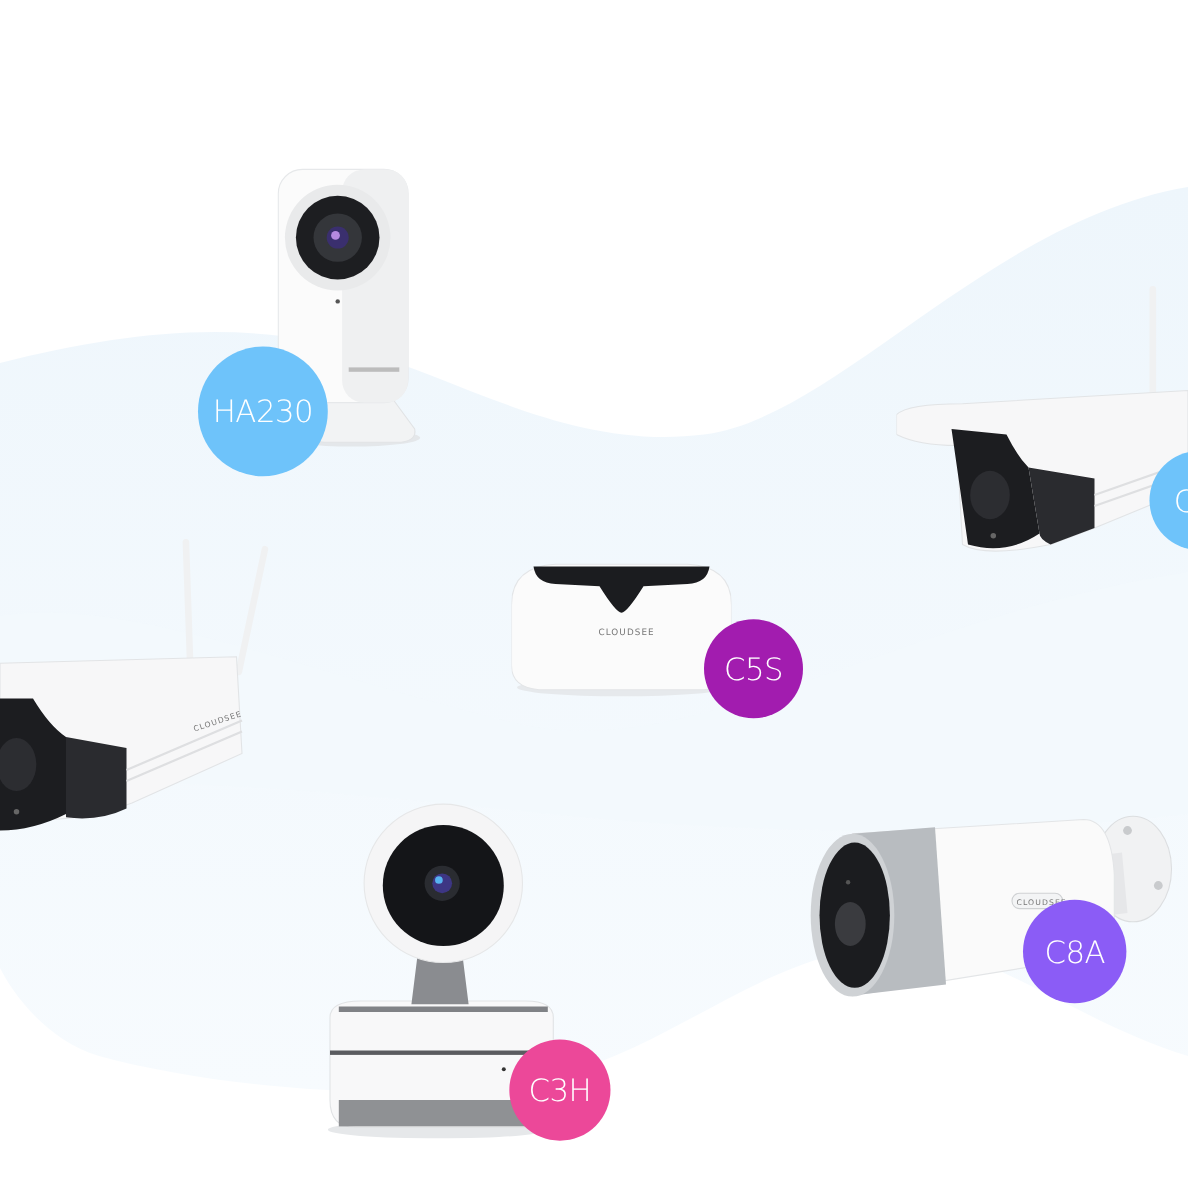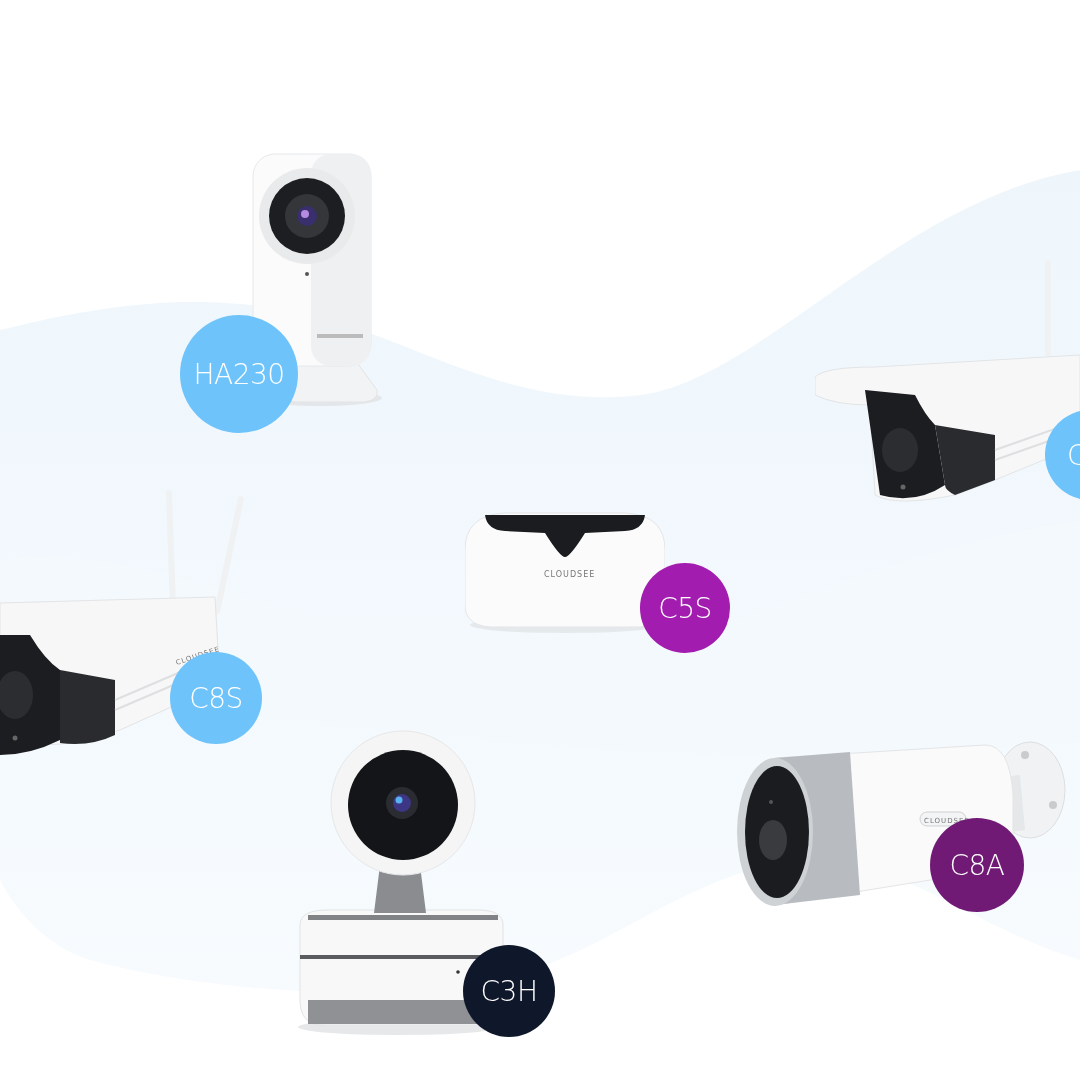--- a/index.html
+++ b/index.html
@@ -104,57 +104,54 @@
       <path d="M0,118 L215,112 L220,200 L120,245 Q80,260 40,260 L0,262 Z" fill="#f7f7f8" stroke="#e2e4e6"></path>
       <path d="M0,150 L30,150 Q45,175 60,185 L60,255 Q30,270 0,270 Z" fill="#1c1d20"></path>
       <path d="M60,185 L115,195 L115,250 Q90,262 60,258 Z" fill="#2a2b2f"></path>
       <ellipse cx="15" cy="210" rx="18" ry="24" fill="#2c2d31"></ellipse>
       <circle cx="15" cy="253" r="2.5" fill="#666"></circle>
       <line x1="115" y1="215" x2="220" y2="170" stroke="#dedfe1" stroke-width="2"></line>
       <line x1="115" y1="225" x2="220" y2="180" stroke="#dedfe1" stroke-width="2"></line>
     </svg>
   </div>
   <div class="brand" style="left:175px; top:652px; transform:rotate(-18deg); font-size:7px;">CLOUDSEE</div>
-  <div class="label" style="left:170px; top:652px; width:92px; height:92px; background:#6ec3fa;">
-    <span>C8S</span>
-  </div>
 
   <div class="product" style="left:298px; top:725px; width:210px; height:310px;">
     <svg width="210" height="310" viewBox="0 0 210 310">
       <ellipse cx="100" cy="302" rx="100" ry="8" fill="#e6e8ea"></ellipse>
       <path d="M2,200 Q2,185 30,185 L180,185 Q205,185 205,200 L205,275 Q205,300 180,300 L25,300 Q2,300 2,275 Z" fill="#f8f8f9" stroke="#e1e3e5"></path>
       <rect x="2" y="230" width="203" height="4" fill="#5b5c60"></rect>
       <rect x="10" y="275" width="190" height="24" fill="#8f9194"></rect>
       <rect x="10" y="190" width="190" height="5" fill="#808286"></rect>
       <path d="M82,140 L122,140 L128,188 L76,188 Z" fill="#8a8c90"></path>
       <circle cx="105" cy="78" r="72" fill="#f5f5f6" stroke="#e6e7e8"></circle>
       <circle cx="105" cy="80" r="55" fill="#141518"></circle>
       <circle cx="104" cy="78" r="16" fill="#2a2c31"></circle>
       <circle cx="104" cy="78" r="9" fill="#3d3684"></circle>
       <circle cx="101" cy="75" r="3.5" fill="#57b3f0"></circle>
       <circle cx="160" cy="247" r="1.8" fill="#333"></circle>
     </svg>
   </div>
-  <div class="label" style="left:463px; top:945px; width:92px; height:92px; background:#0f172a;">
+  <div class="label" style="left:463px; top:945px; width:92px; height:92px; background:#ec4899;">
     <span>C3H</span>
   </div>
 
   <div class="product" style="left:735px; top:740px; width:335px; height:170px;">
     <svg width="335" height="170" viewBox="0 0 335 170">
       <ellipse cx="295" cy="50" rx="35" ry="48" fill="#f1f2f3" stroke="#dcdee0"></ellipse>
       <circle cx="290" cy="15" r="4" fill="#c9cbcd"></circle>
       <circle cx="318" cy="65" r="4" fill="#c9cbcd"></circle>
       <path d="M245,40 L285,35 L290,90 L250,95 Z" fill="#e6e7e9"></path>
       <path d="M40,18 L250,5 Q275,5 278,55 L278,100 Q270,130 245,132 L40,165 Z" fill="#fafafa" stroke="#e3e5e7"></path>
       <path d="M40,18 L115,12 L125,155 L40,165 Z" fill="#b8bcc0"></path>
       <ellipse cx="40" cy="92" rx="38" ry="74" fill="#cfd2d5"></ellipse>
       <ellipse cx="42" cy="92" rx="32" ry="66" fill="#1b1c1f"></ellipse>
       <ellipse cx="38" cy="100" rx="14" ry="20" fill="#3a3b3f"></ellipse>
       <circle cx="36" cy="62" r="2" fill="#555"></circle>
       <rect x="185" y="72" width="46" height="14" rx="7" fill="#f3f4f5" stroke="#cfd1d3"></rect>
     </svg>
   </div>
   <div class="brand" style="left:924px; top:817px; font-size:7px;">CLOUDSEE</div>
-  <div class="label" style="left:930px; top:818px; width:94px; height:94px; background:#701a75;">
+  <div class="label" style="left:930px; top:818px; width:94px; height:94px; background:#8b5cf6;">
     <span>C8A</span>
   </div>
 
 </div>
 
 </body></html>

